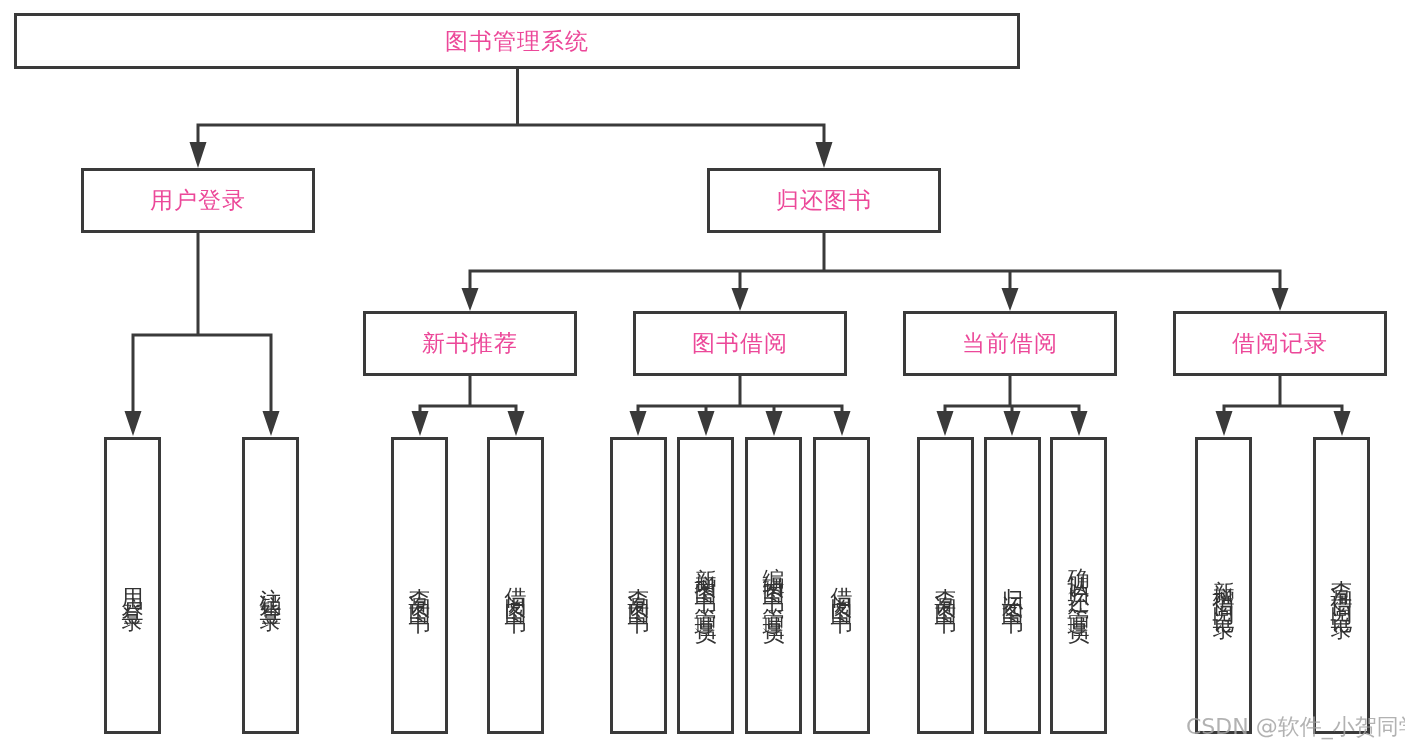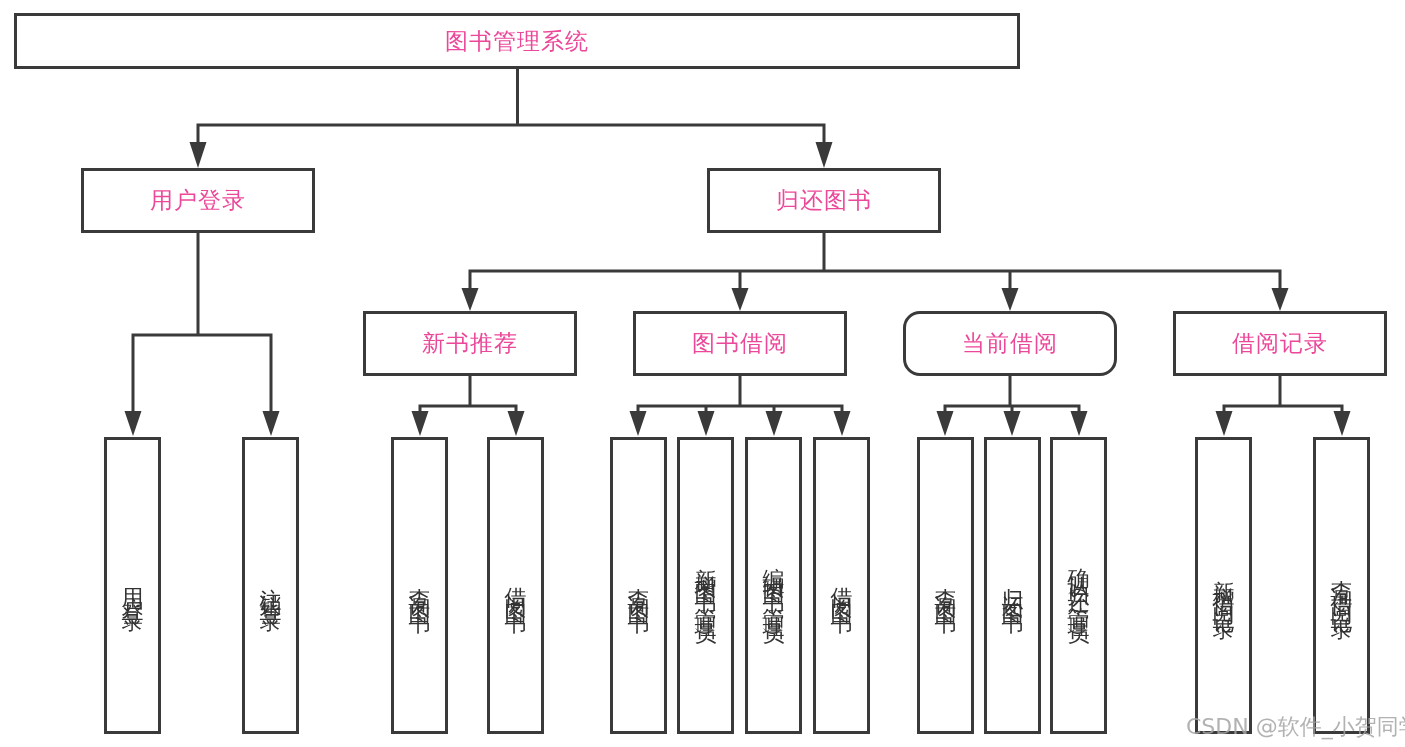--- a/index.html
+++ b/index.html
@@ -59,21 +59,21 @@
     font-size: 22px;
     letter-spacing: 8px;
     line-height: 1;
     white-space: nowrap;
   }
   .root-box    { left: 14px;  top: 13px;  width: 1006px; height: 56px; }
   .l2-0        { left: 81px;  top: 168px; width: 234px;  height: 65px; }
   .l2-1        { left: 707px; top: 168px; width: 234px;  height: 65px; }
   .l3-0        { left: 363px; top: 311px; width: 214px;  height: 65px; }
   .l3-1        { left: 633px; top: 311px; width: 214px;  height: 65px; font-family: Liberation Serif, serif; }
-  .l3-2        { left: 903px; top: 311px; width: 214px;  height: 65px; border-radius: 17px; }
+  .l3-2        { left: 903px; top: 311px; width: 214px;  height: 65px; }
   .l3-3        { left: 1173px;top: 311px; width: 214px;  height: 65px; }
   .lf-0  { left: 104px; }
   .lf-1  { left: 242px; }
   .lf-2  { left: 391px; }
   .lf-3  { left: 487px; }
   .lf-4  { left: 610px; }
   .lf-5  { left: 677px; }
   .lf-6  { left: 745px; }
   .lf-7  { left: 813px; }
   .lf-8  { left: 917px; }

